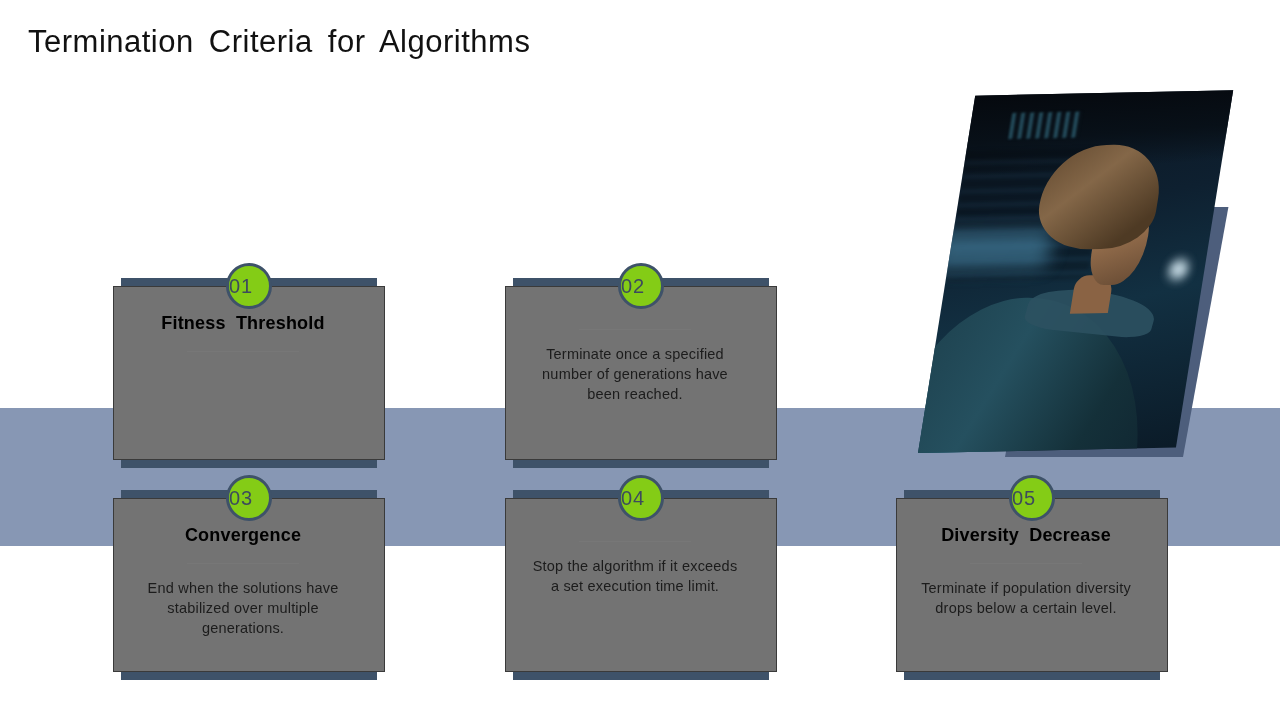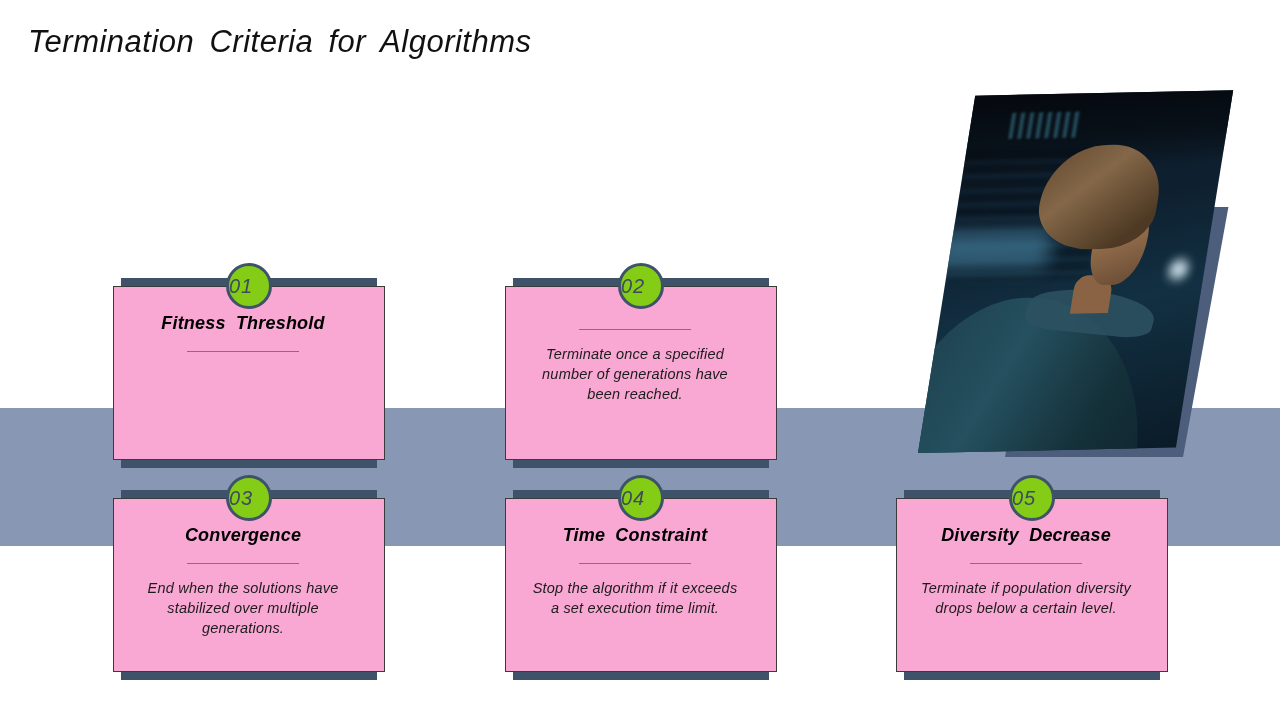--- a/index.html
+++ b/index.html
@@ -7,35 +7,35 @@
     --band:#8797b4;
     --photo_shadow:#4d5e7c;
     --card_border:#3a3a3a;
     --number_text:#3d4b5c;
     --body_text:#1c1c1c;
     --title_text:#111111;
   }
   *{margin:0;padding:0;box-sizing:border-box;}
   html,body{width:1280px;height:720px;overflow:hidden;background:#ffffff;
     font-family:"Liberation Sans", sans-serif;}
-  .slide{position:relative;width:1280px;height:720px;background:#ffffff;overflow:hidden;font-style:italic;}
+  .slide{position:relative;width:1280px;height:720px;background:#ffffff;overflow:hidden;}
 
   .slide-title{position:absolute;left:28px;top:24px;font-size:31px;font-weight:400;
     letter-spacing:.5px;word-spacing:6px;color:var(--title_text);}
 
   .band{position:absolute;left:0;top:408px;width:1280px;height:138px;background:var(--band);z-index:1;}
 
   
   .card{position:absolute;width:272px;height:174px;z-index:4;}
   .col1{left:113px;}  .col2{left:505px;}  .col3{left:896px;}
   .row1{top:286px;}   .row2{top:498px;}
   .bar{position:absolute;left:8px;right:8px;height:8px;background:var(--accent);z-index:0;}
   .bar-top{top:-8px;}
   .bar-bottom{bottom:-8px;}
-  .card-body{position:absolute;inset:0;background:#f9a8d4;border:1px solid var(--card_border);
+  .card-body{position:absolute;inset:0;background:#737373;border:1px solid var(--card_border);
     z-index:1;text-align:center;padding:26px 22px 0 10px;}
   .card-title{font-size:18px;font-weight:700;color:#000;letter-spacing:.2px;word-spacing:5px;line-height:1.2;}
   .divider{width:112px;border-top:1px solid #777;margin:16px auto 0 auto;}
   .card-desc{margin-top:14px;font-size:14.5px;line-height:1.38;color:var(--body_text);
     letter-spacing:.2px;white-space:pre-line;}
   .badge{position:absolute;left:50%;top:-23px;margin-left:-23px;width:46px;height:46px;
     border-radius:50%;background:#84cc16;border:3.5px solid var(--accent);z-index:2;
     display:flex;align-items:center;justify-content:flex-start;}
   .badge span{font-size:20px;color:var(--number_text);letter-spacing:1px;}
 
@@ -136,21 +136,20 @@
     </div>
     <div class="badge">
       <span>03</span>
     </div>
   </div>
 
   <div class="card row2 col2">
     <div class="bar bar-top"></div>
     <div class="bar bar-bottom"></div>
     <div class="card-body">
-      <h3 class="card-title">Time Constraint</h3>
       <div class="divider"></div>
       <p class="card-desc">Stop the algorithm if it exceeds
 a set execution time limit.</p>
     </div>
     <div class="badge">
       <span>04</span>
     </div>
   </div>
 
   <div class="card row2 col3">

